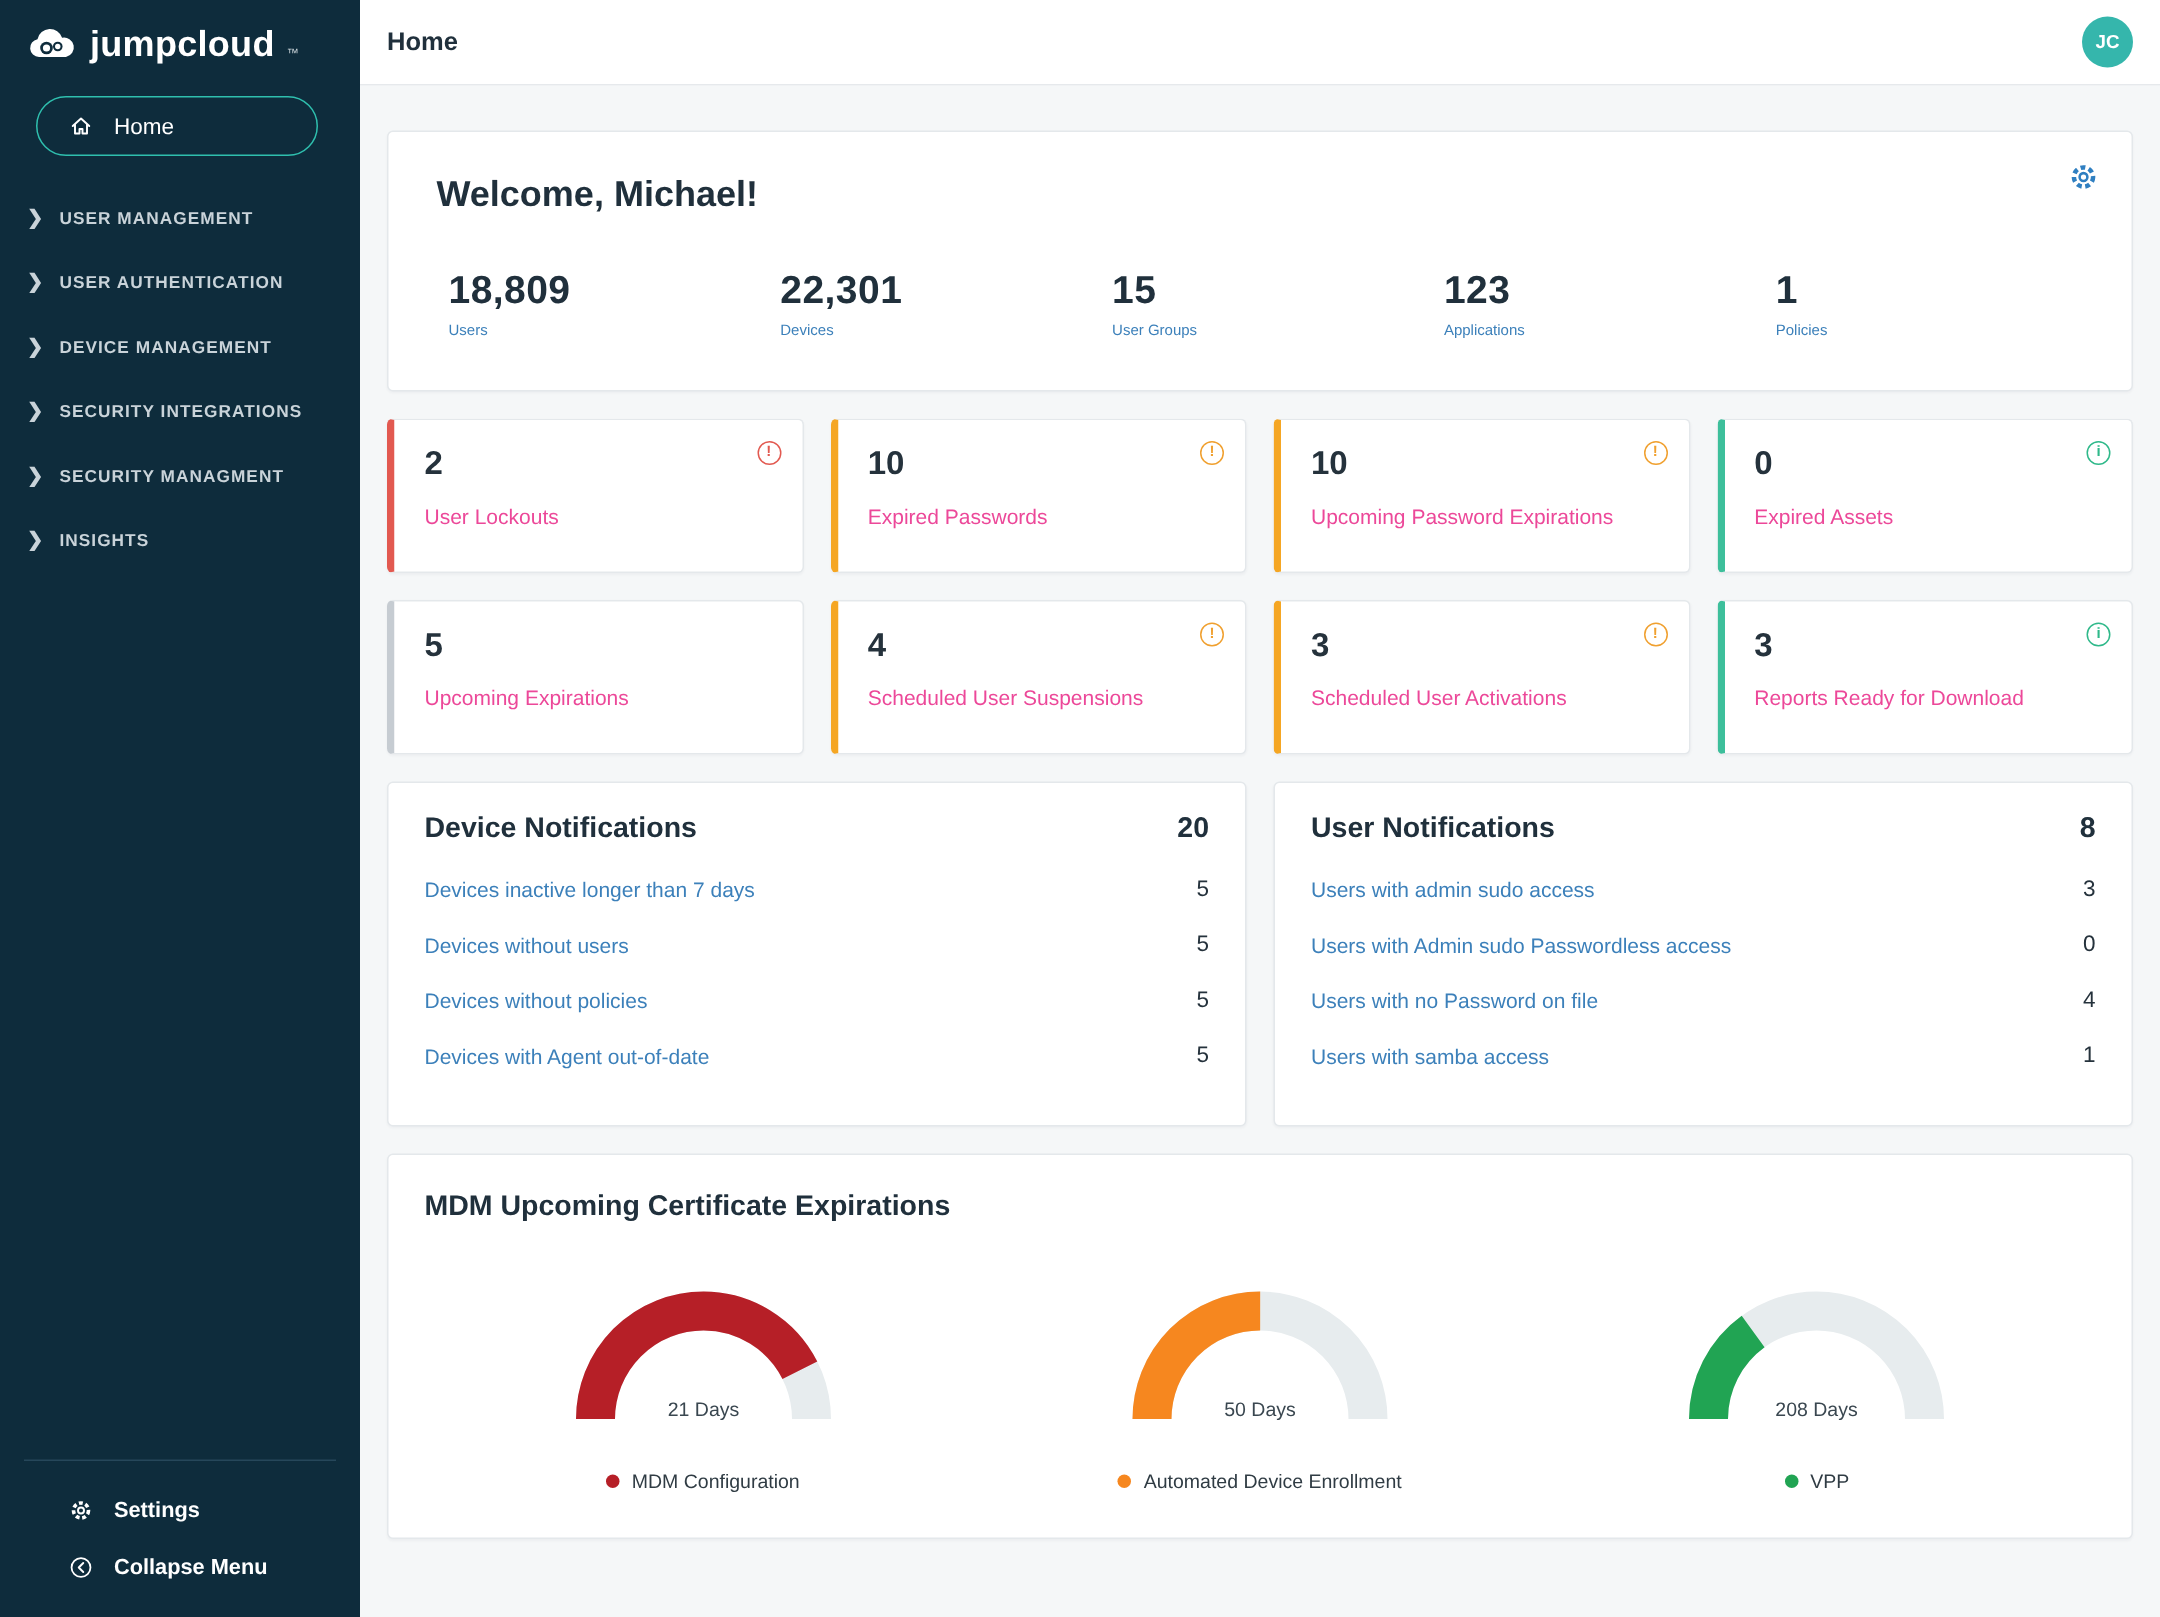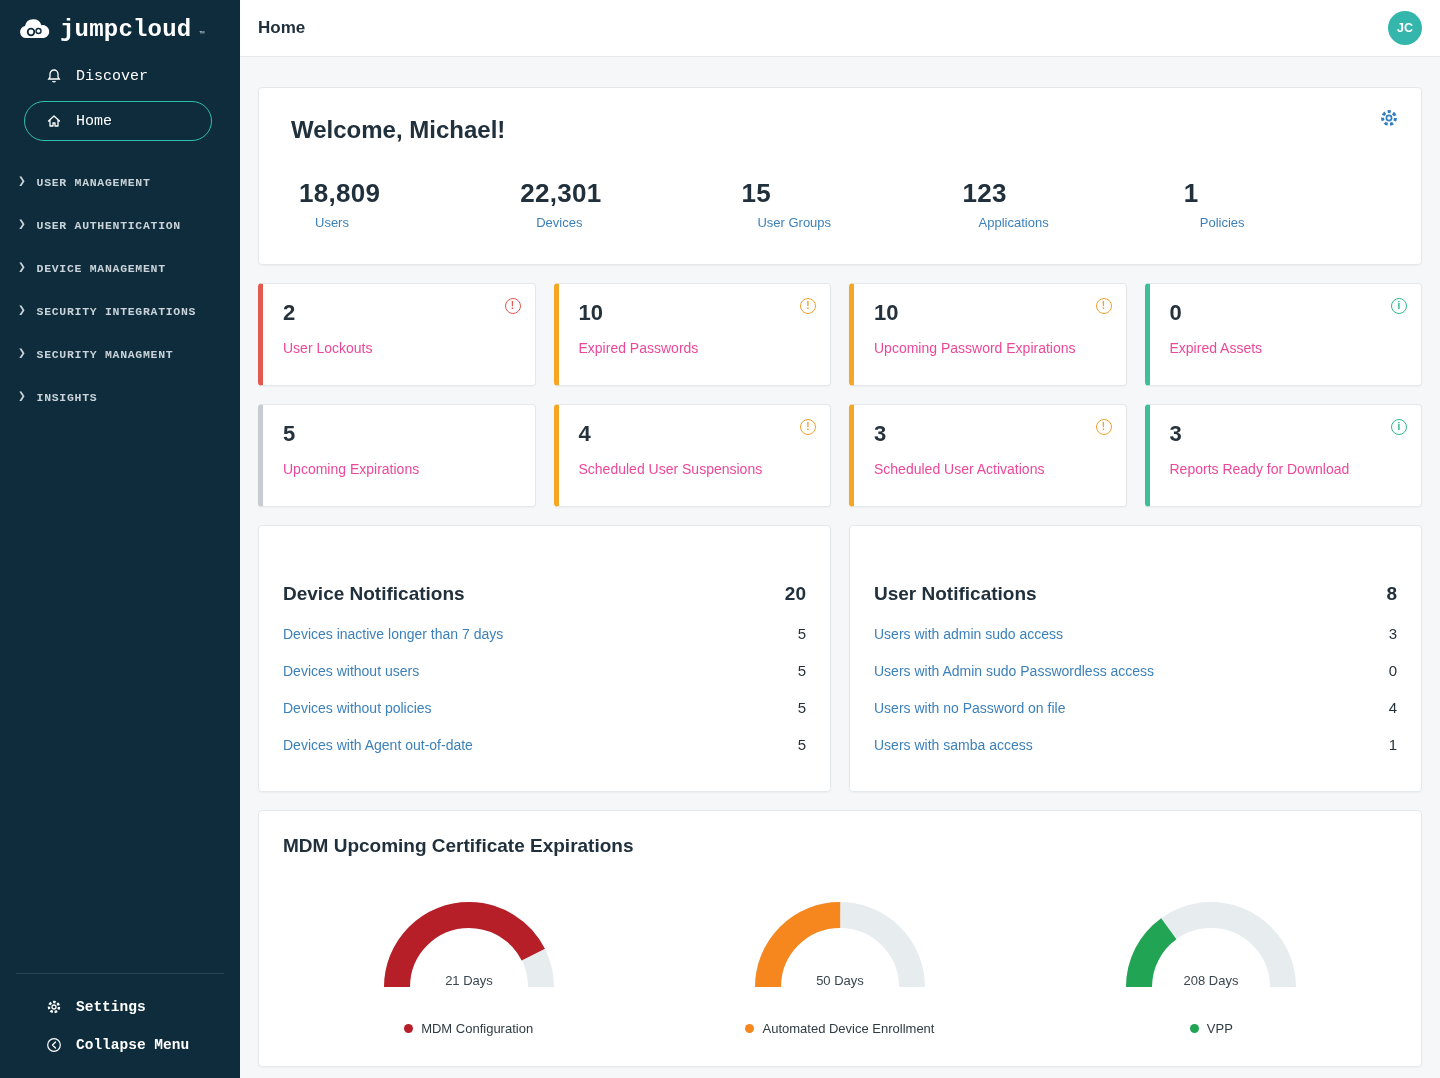--- a/index.html
+++ b/index.html
@@ -1,20 +1,20 @@
 <!DOCTYPE html>
 <html><head>
 <meta charset="utf-8">
 <style>
   * { margin:0; padding:0; box-sizing:border-box; }
   html,body { width:1440px; height:1078px; font-family:"Liberation Sans", sans-serif; background:#f5f7f8; overflow:hidden; }
   body { display:flex; }
 
   
-  .sidebar { width:240px; min-width:240px; height:100%; background:#0e2c3c; color:#fff; display:flex; flex-direction:column;font-family:Liberation Mono, monospace; }
+  .sidebar { width:240px; min-width:240px; height:100%; background:#0e2c3c; color:#fff; display:flex; flex-direction:column; }
   .logo-row { display:flex; align-items:center; gap:8px; padding:16px 14px 14px 16px; }
   .logo-text { font-size:24px; font-weight:700; letter-spacing:0.2px; }
   .logo-tm { font-size:8px; margin-top:10px; color:#cfd8dd; }
   .side-item { display:flex; align-items:center; gap:13px; padding:10px 16px 10px 45px; font-size:15px; color:#fff; cursor:pointer; }
   .home-pill { display:flex; align-items:center; gap:13px; margin:6px 28px 6px 24px; padding:10px 16px 10px 20px; border:1.5px solid #2fbfae; border-radius:24px; font-size:15px; cursor:pointer; }
   .side-sections { margin-top:14px; }
   .side-section { display:flex; align-items:center; gap:10px; padding:15px 16px 15px 18px; font-size:11.5px; font-weight:700; letter-spacing:0.7px; color:#c9d3d9; cursor:pointer; }
   .chev { font-size:13px; color:#c9d3d9; line-height:1; transform:translateY(-1px); }
   .side-footer { margin-top:auto; padding-bottom:14px; }
   .side-divider { border-top:1px solid #26475a; margin:0 16px 14px 16px; }
@@ -29,33 +29,33 @@
   .content { flex:1; overflow:auto; padding:30px 18px 20px 18px; }
 
   .card { background:#fff; border:1px solid #e4e8eb; border-radius:4px; box-shadow:0 1px 2px rgba(16,36,50,0.04); }
 
   
   .welcome { padding:28px 16px 34px 32px; margin-bottom:18px; position:relative; }
   .welcome-title { font-size:24px; font-weight:700; color:#20303c; }
   .welcome-gear { position:absolute; top:20px; right:22px; cursor:pointer; }
   .stats-row { display:grid; grid-template-columns:repeat(5,1fr); margin-top:34px; padding-left:8px; }
   .stat-value { font-size:26px; font-weight:700; color:#20303c; letter-spacing:0.3px; }
-  .stat-label { font-size:13px; color:#3c80ba; margin-top:6px; cursor:pointer;margin-left:16px; }
+  .stat-label { font-size:10px; color:#3c80ba; margin-top:6px; cursor:pointer; }
 
   
   .cards-row { display:grid; grid-template-columns:repeat(4,1fr); gap:18px; margin-bottom:18px; }
   .alert-card { position:relative; border-left:5px solid #ccc; padding:16px 20px 20px 20px; min-height:103px; cursor:pointer; }
   .alert-value { font-size:22px; font-weight:700; color:#25323c; }
   .alert-label { font-size:14px; color:#ec4899; margin-top:14px; }
   .alert-icon { position:absolute; top:14px; right:14px; width:16px; height:16px; border:1.5px solid currentColor; border-radius:50%; font-size:10px; font-weight:700; display:flex; align-items:center; justify-content:center; line-height:1; }
 
   
   .panels-row { display:grid; grid-template-columns:1fr 1fr; gap:18px; margin-bottom:18px; }
   .panel { padding:20px 24px 28px 24px; }
-  .panel-head { display:flex; justify-content:space-between; align-items:center; margin-bottom:10px;margin-top:37px; }
+  .panel-head { display:flex; justify-content:space-between; align-items:center; margin-bottom:10px; }
   .panel-title { font-size:19px; font-weight:700; color:#20303c; }
   .panel-total { font-size:19px; font-weight:700; color:#20303c; }
   .panel-row { display:flex; justify-content:space-between; align-items:center; padding:10px 0; }
   .panel-link { font-size:14px; color:#3c80ba; cursor:pointer; }
   .panel-count { font-size:15px; color:#25323c; }
 
   
   .mdm { padding:24px 24px 30px 24px; }
   .mdm-title { font-size:19px; font-weight:700; color:#20303c; }
   .gauges-row { display:flex; justify-content:space-around; margin-top:32px; }
@@ -78,29 +78,20 @@
           <circle cx="15" cy="14" r="4.2" fill="#0e2c3c"></circle>
           <circle cx="22.5" cy="13" r="3.2" fill="#0e2c3c"></circle>
           <circle cx="15" cy="14" r="2.4" fill="#ffffff"></circle>
           <circle cx="22.5" cy="13" r="1.8" fill="#ffffff"></circle>
         </svg>
     </span>
     <span class="logo-text">jumpcloud</span>
     <span class="logo-tm">™</span>
   </div>
 
-  <div class="side-item">
-    <span class="icon-16">
-      <svg width="16" height="16" viewBox="0 0 16 16">
-          <path d="M8 2a4 4 0 0 1 4 4v3l1.3 2H2.7L4 9V6a4 4 0 0 1 4-4z" fill="none" stroke="#ffffff" stroke-width="1.3"></path>
-          <path d="M6.6 13a1.5 1.5 0 0 0 2.8 0" fill="none" stroke="#ffffff" stroke-width="1.3"></path>
-        </svg>
-    </span>
-    <span>Discover</span>
-  </div>
 
   <div class="home-pill">
     <span class="icon-16">
       <svg width="16" height="16" viewBox="0 0 16 16">
           <path d="M2.5 8 8 3l5.5 5M4 7v6h3v-3h2v3h3V7" fill="none" stroke="#ffffff" stroke-width="1.3" stroke-linecap="round" stroke-linejoin="round"></path>
         </svg>
     </span>
     <span>Home</span>
   </div>
 

